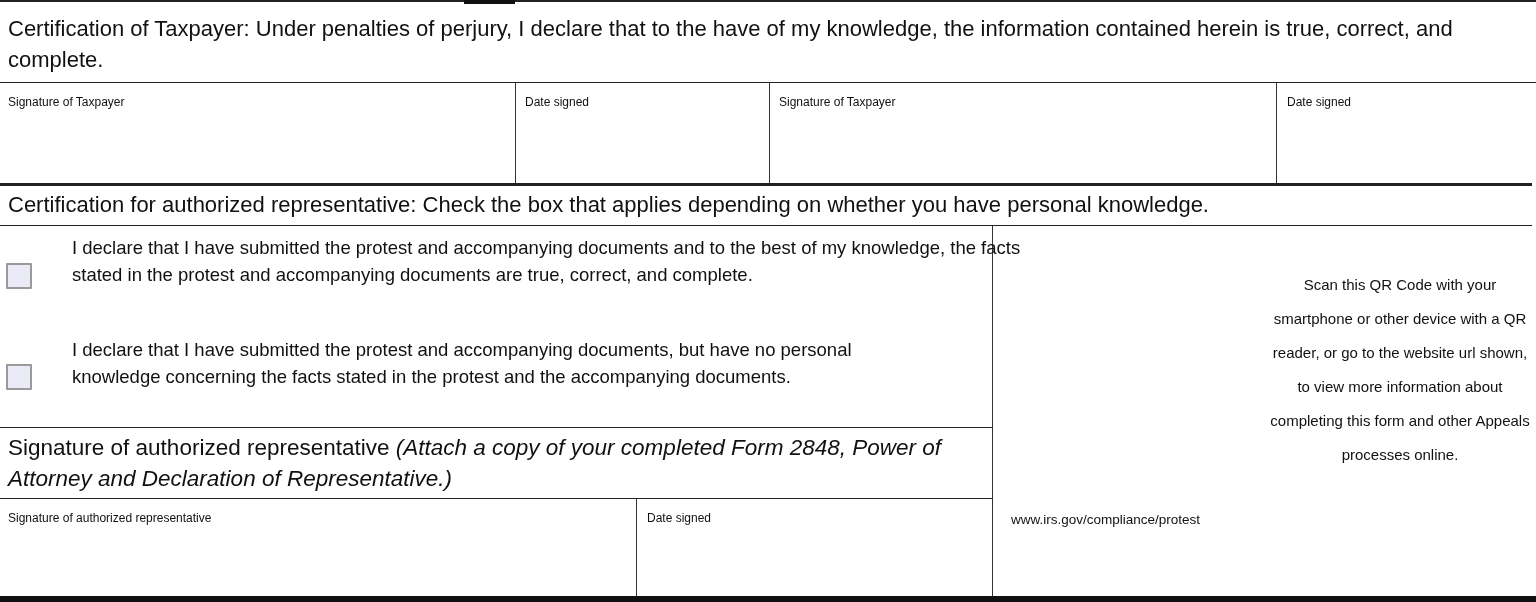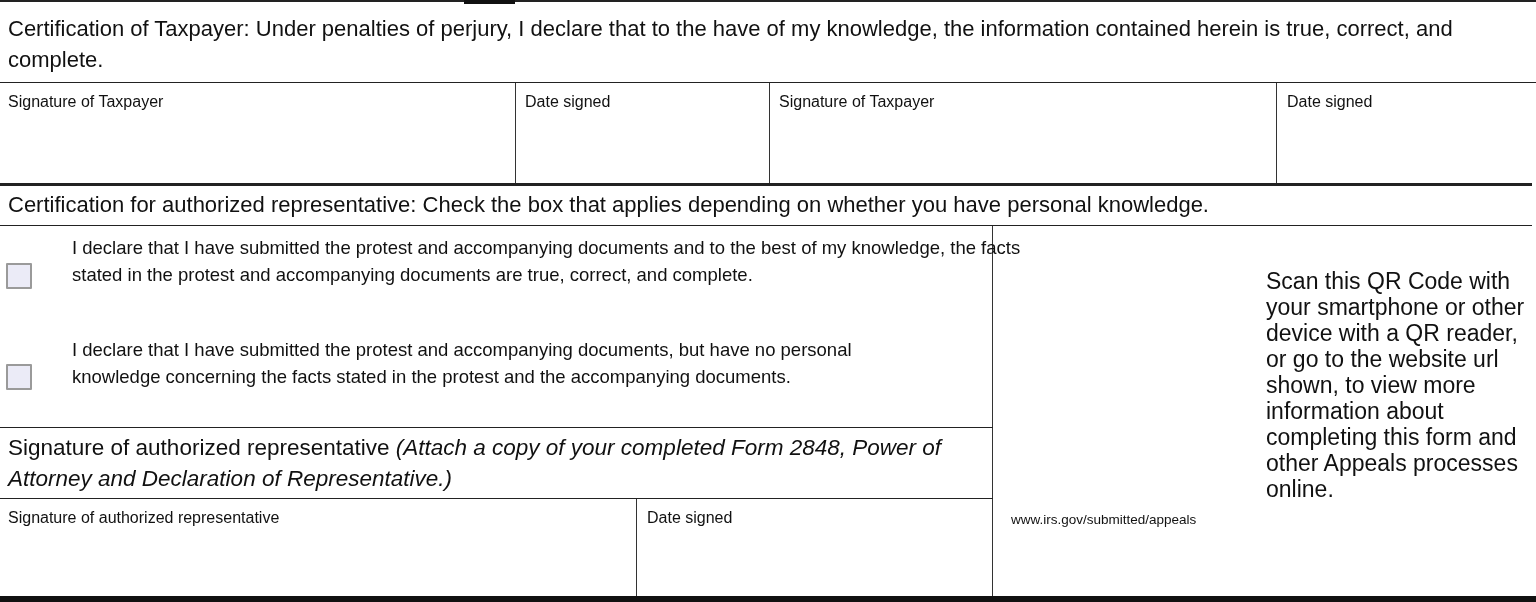--- a/index.html
+++ b/index.html
@@ -4,24 +4,24 @@
   <style>
     html, body { margin: 0; padding: 0; background: #ffffff; }
     body {
       width: 1536px; height: 602px; position: relative; overflow: hidden;
       font-family: "Liberation Sans", sans-serif; color: #111111;
     }
     .abs { position: absolute; }
     .hline { position: absolute; background: #222; }
     .vline { position: absolute; background: #333; width: 1px; }
     .t-big { font-size: 22px; line-height: 31px; }
-    .t-lbl { font-size: 16px; line-height: 24px; }
+    .t-lbl { font-size: 12px; line-height: 24px; }
     .t-decl { font-size: 18.5px; line-height: 26.5px; margin-left: 29px; }
     .t-url { font-size: 13.5px; line-height: 16px; }
-    .t-qr { font-size: 23px; line-height: 26px; }
+    .t-qr { font-size: 15px; line-height: 34px; text-align: center; }
     .cb {
       position: absolute; width: 26px; height: 26px; box-sizing: border-box;
       border: 2px solid #9a9a9a; background: #ebebf7; border-radius: 1px;
       cursor: pointer;
     }
     .sigcell { position: absolute; cursor: text; }
     em { font-style: italic; }
   </style>
 </head>
 <body>
@@ -72,16 +72,16 @@
 <div class="hline" style="left:0;top:498px;width:993px;height:1px;"></div>
 
 <div class="sigcell" style="left:0;top:499px;width:636px;height:97px;">
   <div class="abs t-lbl" style="left:8px;top:7px;">Signature of authorized representative</div>
 </div>
 <div class="vline" style="left:636px;top:499px;height:97px;"></div>
 <div class="sigcell" style="left:637px;top:499px;width:355px;height:97px;">
   <div class="abs t-lbl" style="left:10px;top:7px;">Date signed</div>
 </div>
 
-<div class="abs t-url" style="left:1011px;top:512px;white-space:nowrap;">www.irs.gov/submitted/appeals</div>
+<div class="abs t-url" style="left:1011px;top:512px;white-space:nowrap;">www.irs.gov/compliance/protest</div>
 <div class="abs t-qr" style="left:1266px;top:268px;width:268px;">Scan this QR Code with your smartphone or other device with a QR reader, or go to the website url shown, to view more information about completing this form and other Appeals processes online.</div>
 
 <div class="hline" style="left:0;top:596px;width:1536px;height:6px;background:#111;"></div>
 
 </body></html>

